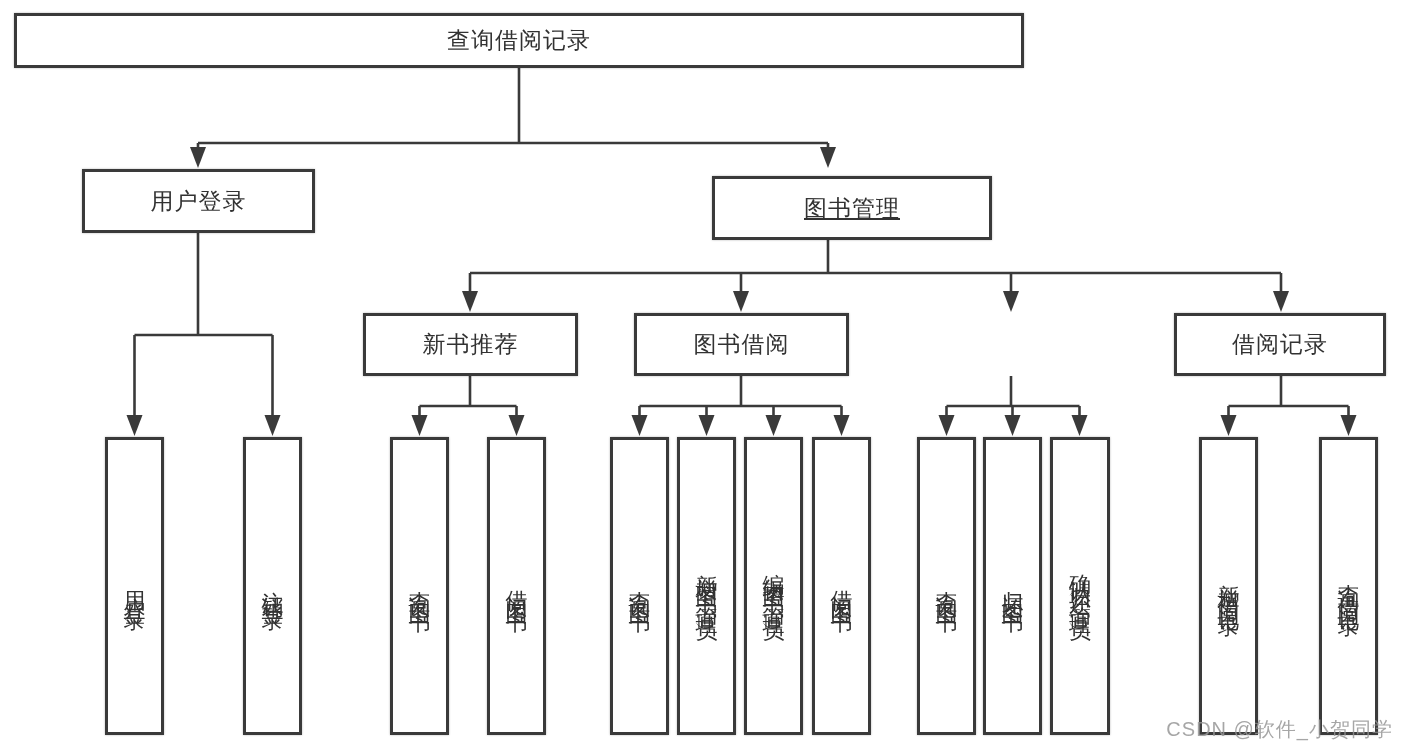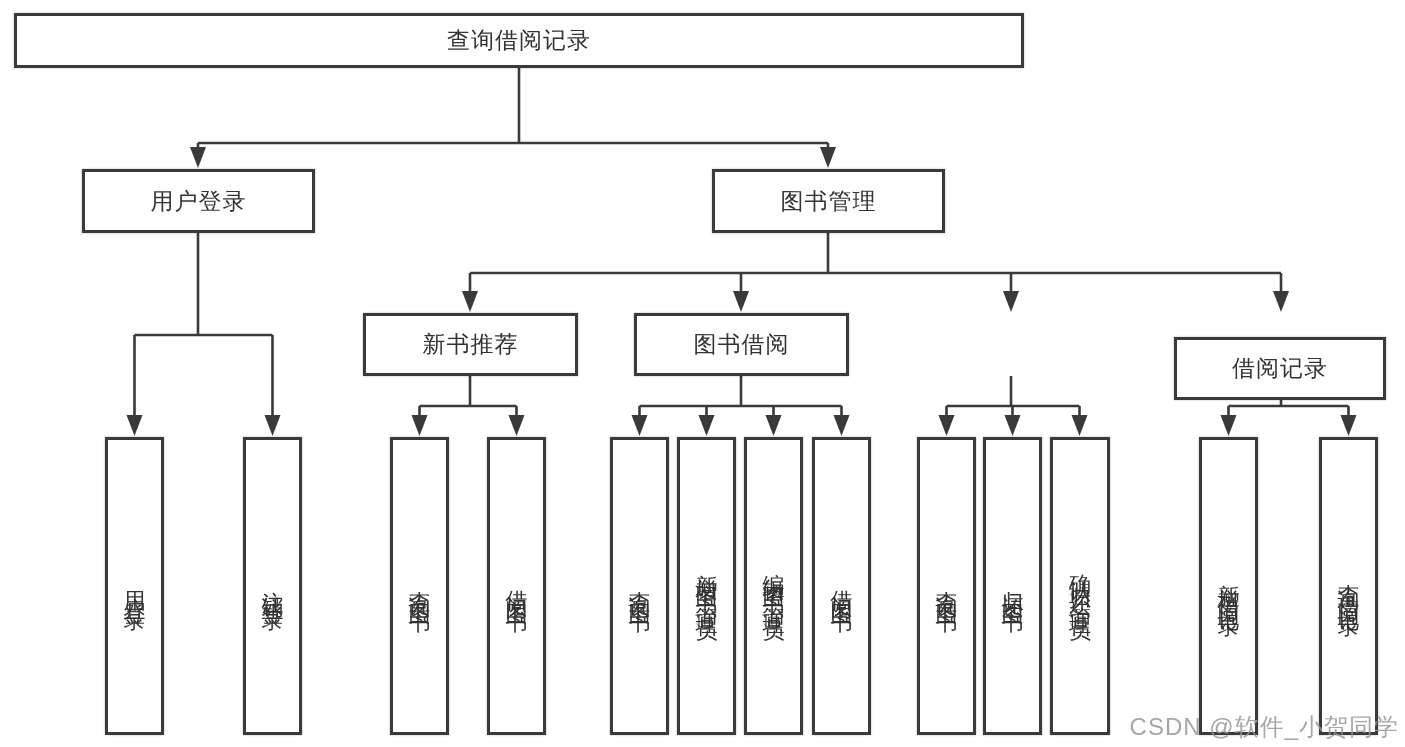--- a/index.html
+++ b/index.html
@@ -26,22 +26,22 @@
   .leaf{
     writing-mode:vertical-rl;
     text-orientation:mixed;
     font-size:22px;
     letter-spacing:0.3em;
     line-height:1;
     white-space:normal;
   }
   #watermark{
     position:absolute;
-    right:6px;bottom:4px;
-    font-size:24px;
+    right:12px;bottom:4px;
+    font-size:20px;
     color:rgba(150,150,150,0.85);
     letter-spacing:1px;
     text-align:right;
   }
 </style>
 </head>
 <body>
 
 <div id="stage">
 
@@ -81,25 +81,25 @@
       <polygon points="1004.5,415 1020.5,415 1012.5,436"></polygon>
       <polygon points="1071.5,415 1087.5,415 1079.5,436"></polygon>
       <polygon points="1220.5,415 1236.5,415 1228.5,436"></polygon>
       <polygon points="1340.5,415 1356.5,415 1348.5,436"></polygon>
     </g>
   </svg>
 
   <div class="box" style="left:14px;top:13px;width:1010px;height:55px;">查询借阅记录</div>
 
   <div class="box" style="left:82px;top:169px;width:233px;height:64px;">用户登录</div>
-  <div class="box" style="left:712px;top:169px;width:233px;height:64px;">图书管理</div>
+  <div class="box" style="left:712px;top:176px;width:280px;height:64px;text-decoration:underline;">图书管理</div>
 
   <div class="box" style="left:363px;top:313px;width:215px;height:63px;">新书推荐</div>
   <div class="box" style="left:634px;top:313px;width:215px;height:63px;text-align:center;">图书借阅</div>
-  <div class="box" style="left:1174px;top:313px;width:212px;height:63px;margin-top:24px;">借阅记录</div>
+  <div class="box" style="left:1174px;top:313px;width:212px;height:63px;">借阅记录</div>
 
   <div class="box leaf" style="left:105px;top:437px;width:59px;height:298px;">用户登录</div>
   <div class="box leaf" style="left:243px;top:437px;width:59px;height:298px;">注销登录</div>
 
   <div class="box leaf" style="left:390px;top:437px;width:59px;height:298px;">查询图书</div>
   <div class="box leaf" style="left:487px;top:437px;width:59px;height:298px;">借阅图书</div>
 
   <div class="box leaf" style="left:610px;top:437px;width:59px;height:298px;">查询图书</div>
   <div class="box leaf" style="left:677px;top:437px;width:59px;height:298px;">新增图书（管理员）</div>
   <div class="box leaf" style="left:744px;top:437px;width:59px;height:298px;">编辑图书（管理员）</div>

